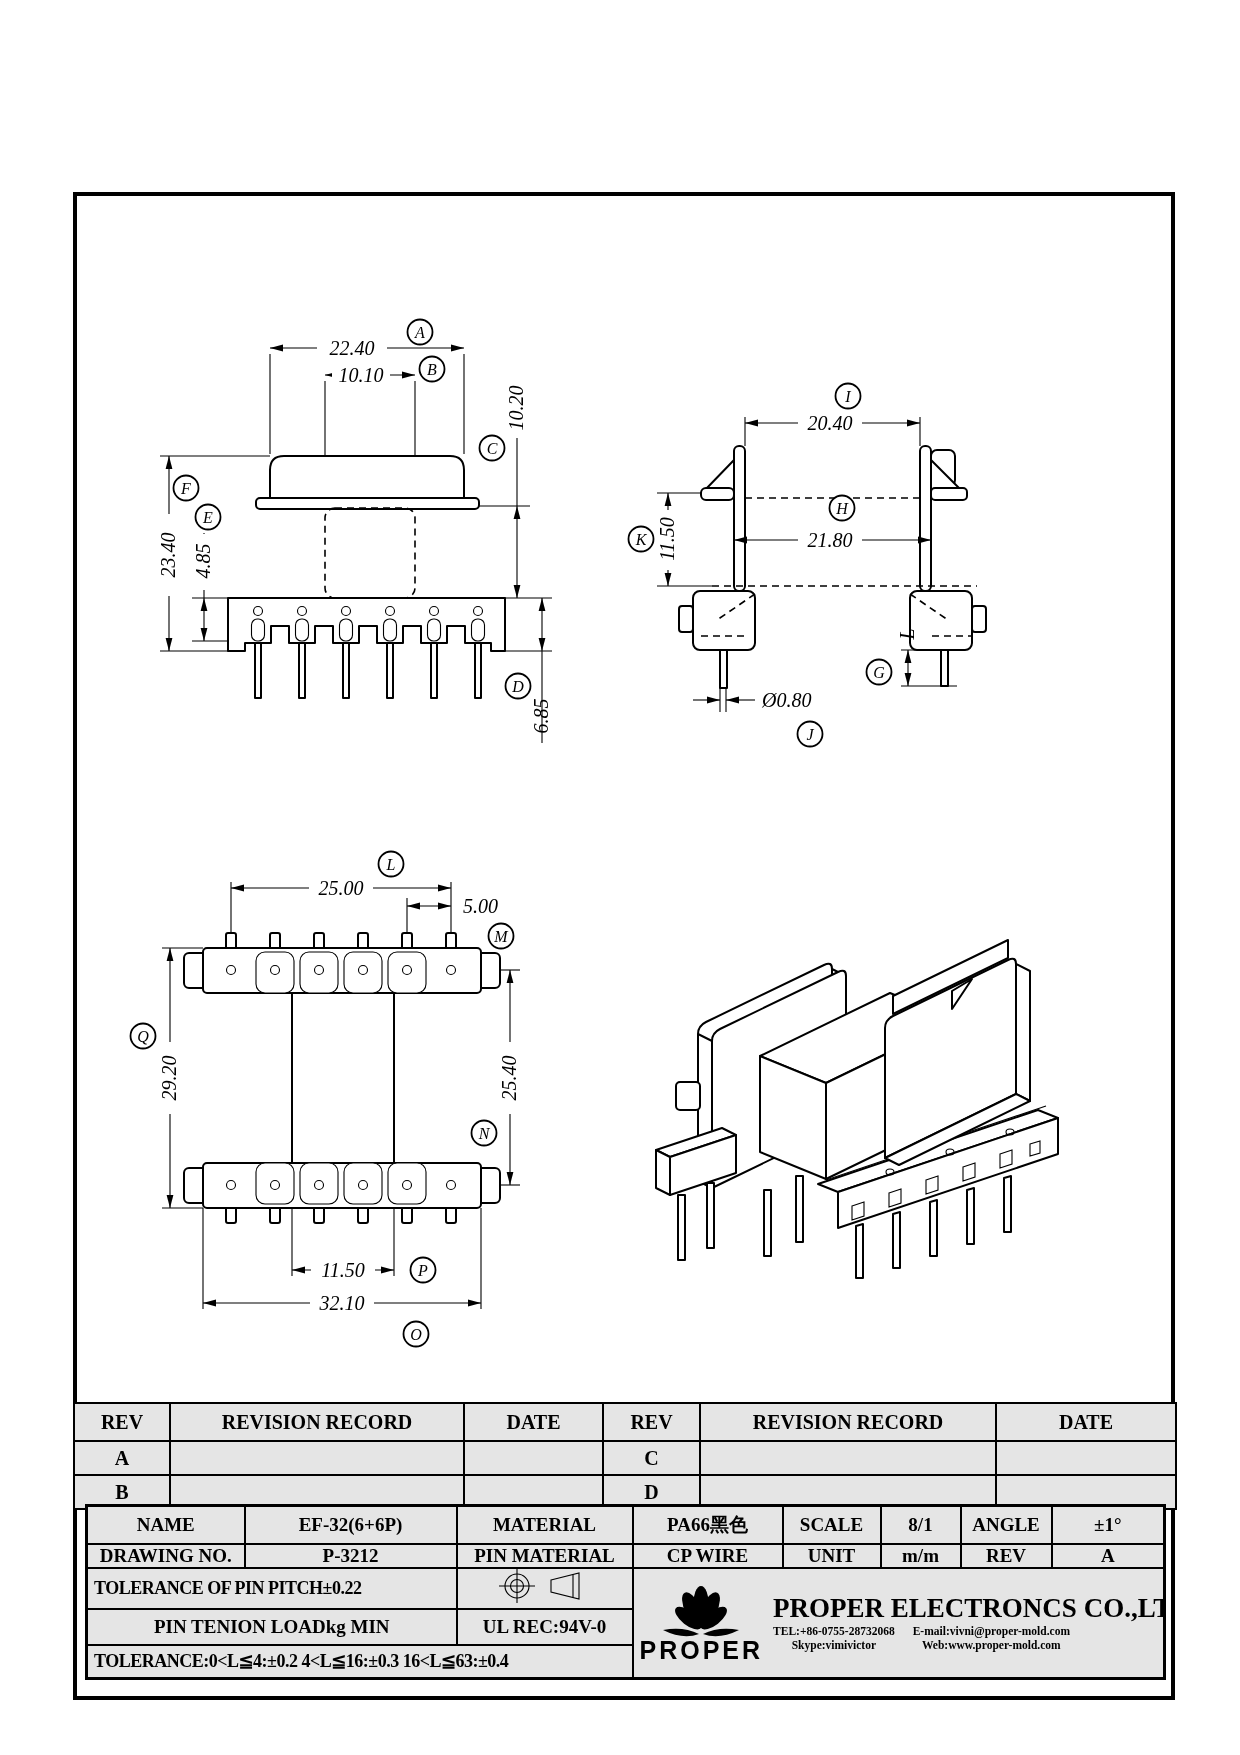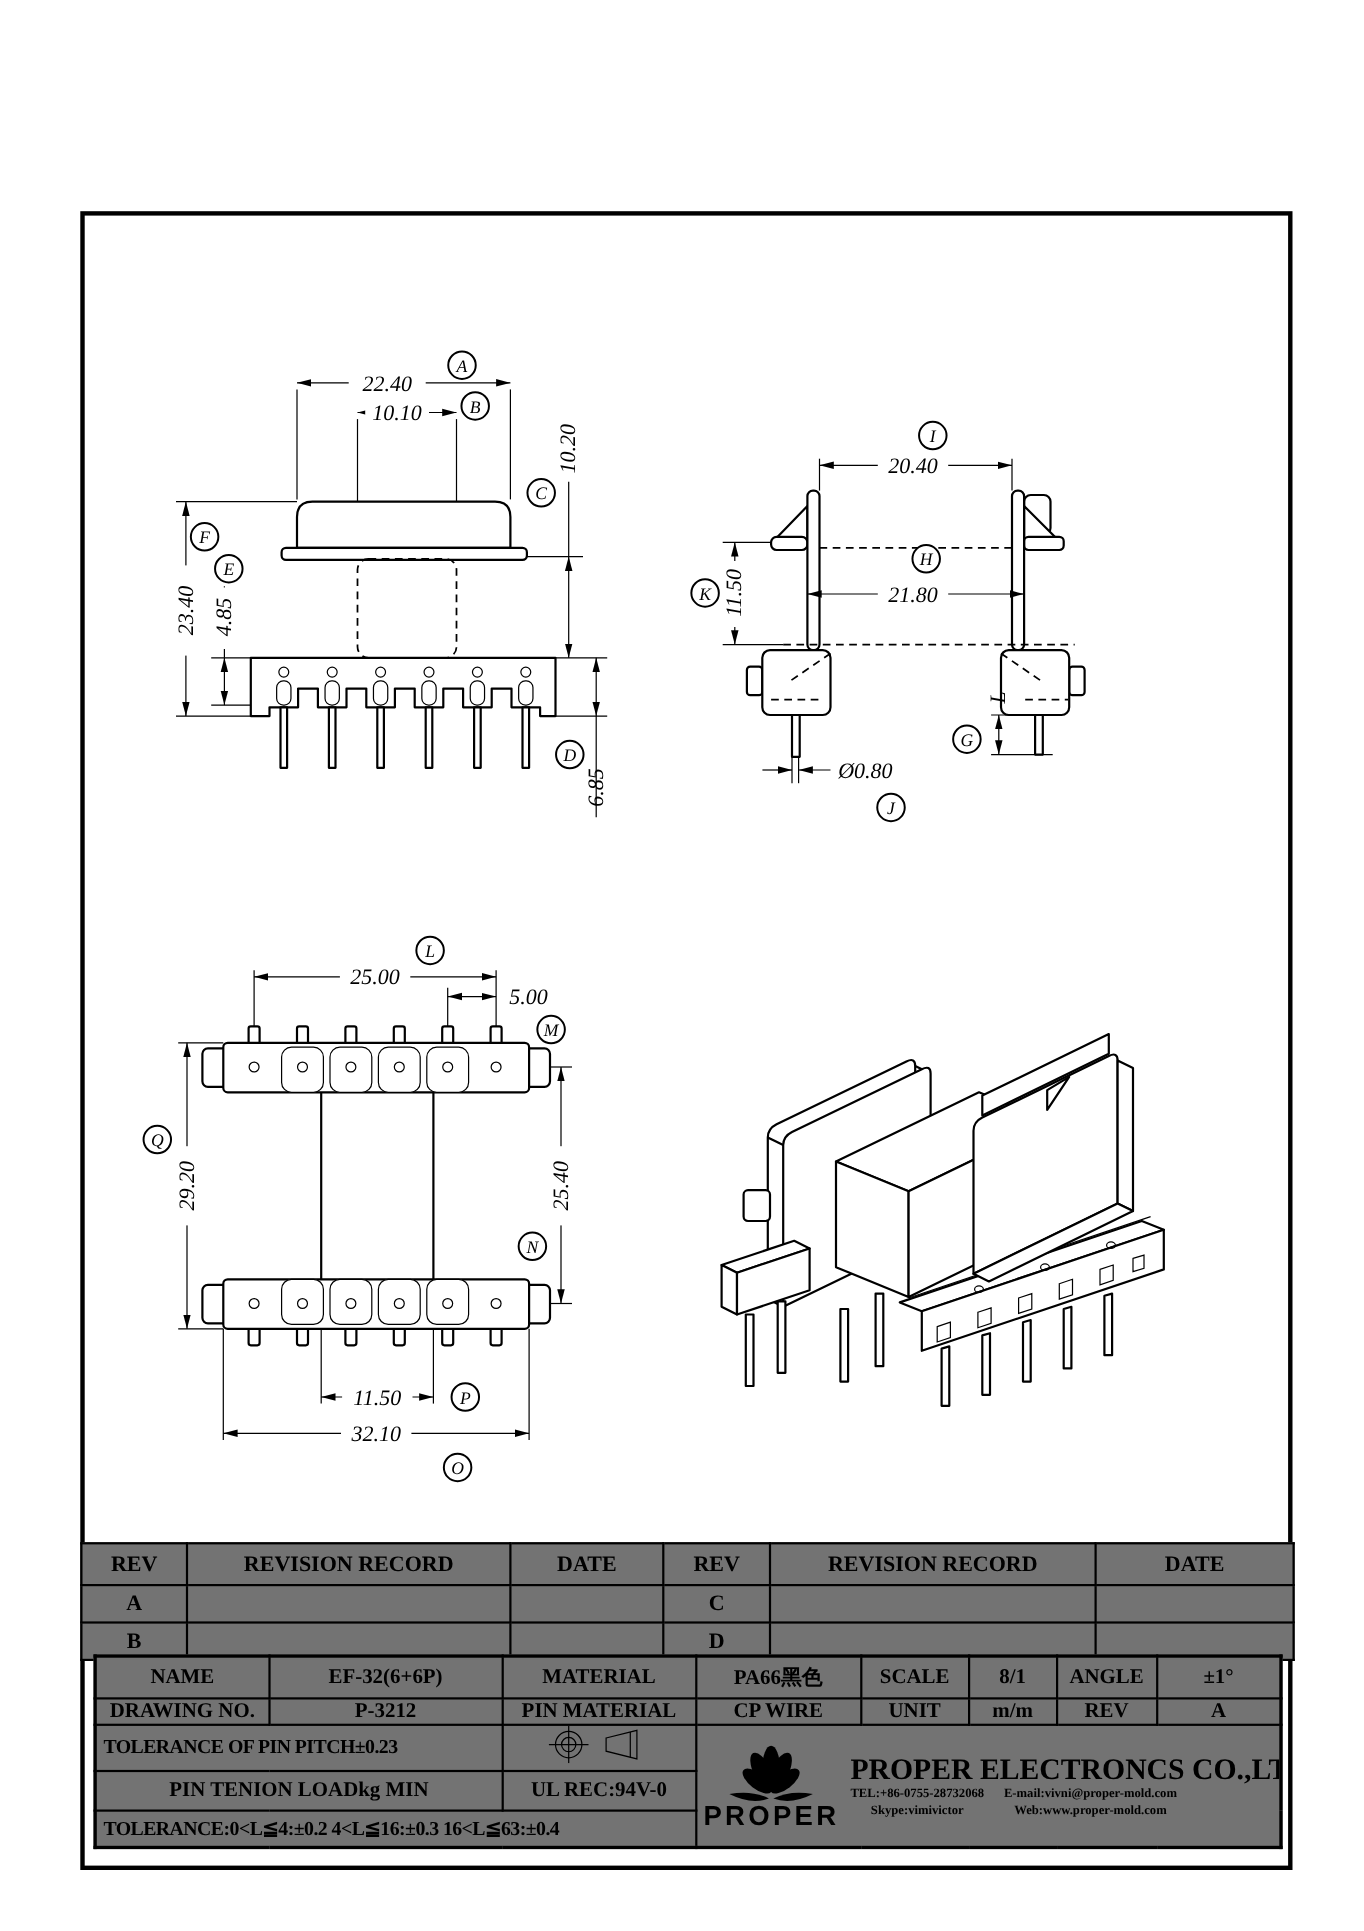--- a/index.html
+++ b/index.html
@@ -9,21 +9,21 @@
          border:4px solid #000;box-sizing:border-box;}
   svg.view{position:absolute;overflow:visible;}
   .oln{fill:#fff;stroke:#000;stroke-width:2;stroke-linejoin:round;}
   .obj2{stroke:#000;stroke-width:2;fill:none;}
   .thin{stroke:#000;stroke-width:1.1;fill:none;}
   .dim{stroke:#000;stroke-width:1.1;fill:none;}
   .dash{stroke:#000;stroke-width:1.6;fill:none;stroke-dasharray:7 5;}
   .dtxt{font-family:"Liberation Serif",serif;font-style:italic;font-size:20px;fill:#000;}
   .ctxt{font-family:"Liberation Serif",serif;font-style:italic;font-size:16px;fill:#000;}
   .wbg{fill:#fff;stroke:none;}
-  table{border-collapse:collapse;table-layout:fixed;position:absolute;background:#737373;}
+  table{border-collapse:collapse;table-layout:fixed;position:absolute;background:#e5e5e5;}
   td{border:2px solid #000;text-align:center;vertical-align:middle;padding:0;
      font-family:"Liberation Serif",serif;font-weight:bold;overflow:hidden;white-space:nowrap;}
   .rev-table{left:73px;top:1402px;width:1102px;}
   .rev-table td{font-size:20px;height:32px;}
   .rev-table .hr td{height:36px;}
   .tb{left:85px;top:1504px;width:1078px;border:3px solid #000;}
   .tb td{font-size:19px;}
   .tol-cell{text-align:left !important;padding-left:6px !important;font-size:18px !important;letter-spacing:-0.5px;}
   .spread{display:flex;justify-content:center;padding:0 14px;}
   .company{display:flex;align-items:center;gap:10px;padding:2px 6px;}
@@ -423,21 +423,21 @@
       <td>DRAWING NO.</td>
       <td>P-3212</td>
       <td>PIN MATERIAL</td>
       <td>CP WIRE</td>
       <td>UNIT</td>
       <td>m/m</td>
       <td>REV</td>
       <td>A</td>
     </tr>
     <tr style="height:40px">
-      <td colspan="2" class="tol-cell">TOLERANCE OF PIN PITCH±0.23</td>
+      <td colspan="2" class="tol-cell">TOLERANCE OF PIN PITCH±0.22</td>
       <td>
         <svg width="100" height="34" viewBox="0 0 100 34">
           <circle cx="22" cy="17" r="12" class="thin"></circle>
           <circle cx="22" cy="17" r="6.5" class="thin"></circle>
           <line x1="4" y1="17" x2="40" y2="17" class="thin"></line>
           <line x1="22" y1="0" x2="22" y2="34" class="thin"></line>
           <path d="M56,11 L84,4 L84,30 L56,23 Z" class="thin"></path>
           <line x1="78" y1="5.5" x2="78" y2="28.5" class="thin"></line>
         </svg>
       </td>

